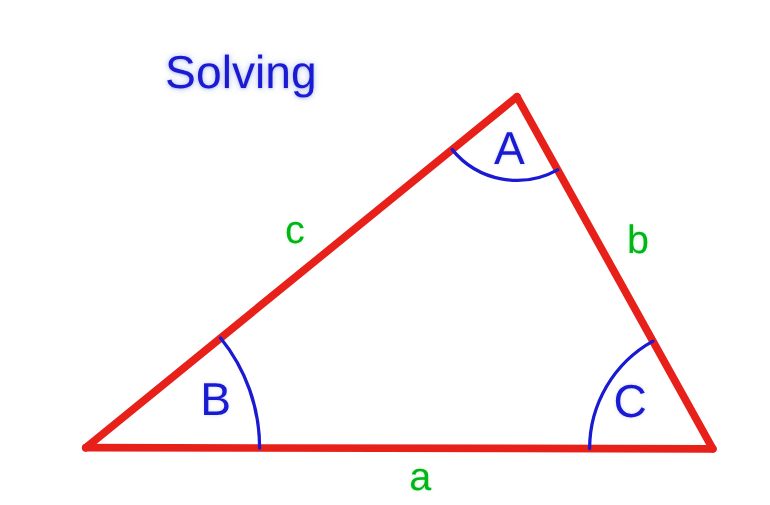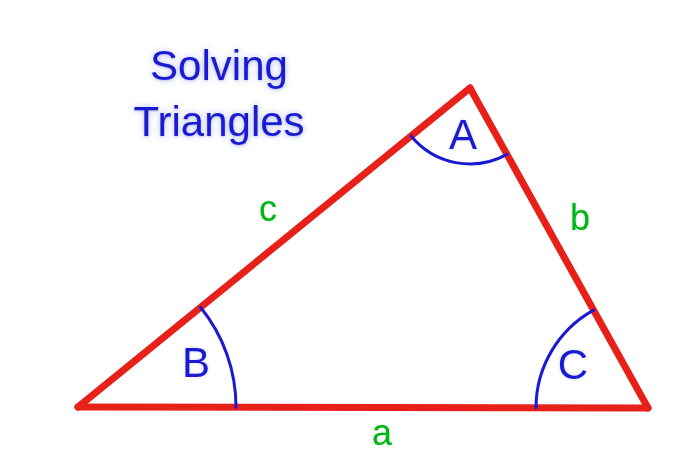--- a/index.html
+++ b/index.html
@@ -84,21 +84,20 @@
 
     <g fill="none" stroke="#1a1ad2" stroke-width="3" stroke-linecap="round">
       <path d="M 411.1 136.0 A 76 76 0 0 0 506.9 154.4" stroke="#1a1ad2" stroke-width="3"></path>
       <path d="M 200.5 307.3 A 158 158 0 0 1 236.0 407.3" stroke="#1a1ad2" stroke-width="3"></path>
       <path d="M 536.0 407.8 A 112 112 0 0 1 593.6 310.1" stroke="#1a1ad2" stroke-width="3"></path>
     </g>
   </svg>
 
   <div class="title-block" style="color: rgb(26, 26, 210);">
     <span class="title-line">Solving</span>
-    <span class="title-line">Triangles</span>
   </div>
 
   <div class="vlabel" id="label-A" style="left: 441px; top: 113.9px; color: rgb(26, 26, 210);">A</div>
   <div class="vlabel" id="label-B" style="left: 174px; top: 341.9px; color: rgb(26, 26, 210);">B</div>
   <div class="vlabel" id="label-C" style="left: 551px; top: 343.9px; color: rgb(26, 26, 210);">C</div>
 
   <div class="slabel" id="label-a" style="left: 362px; top: 415.2px; color: rgb(0, 181, 21);">a</div>
   <div class="slabel" id="label-b" style="left: 560px; top: 200.2px; color: rgb(0, 181, 21);">b</div>
   <div class="slabel" id="label-c" style="left: 248px; top: 191.2px; color: rgb(0, 181, 21);">c</div>
 

